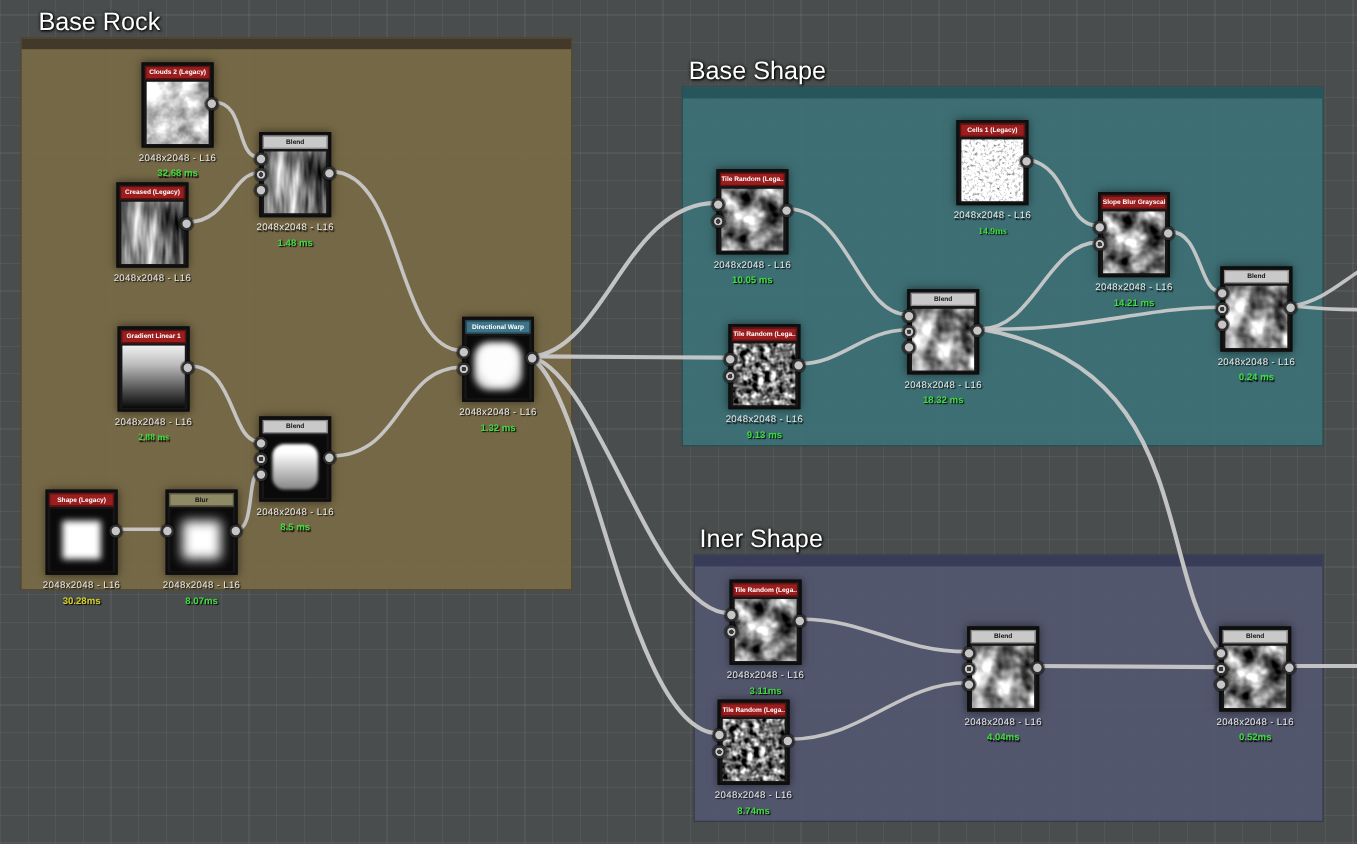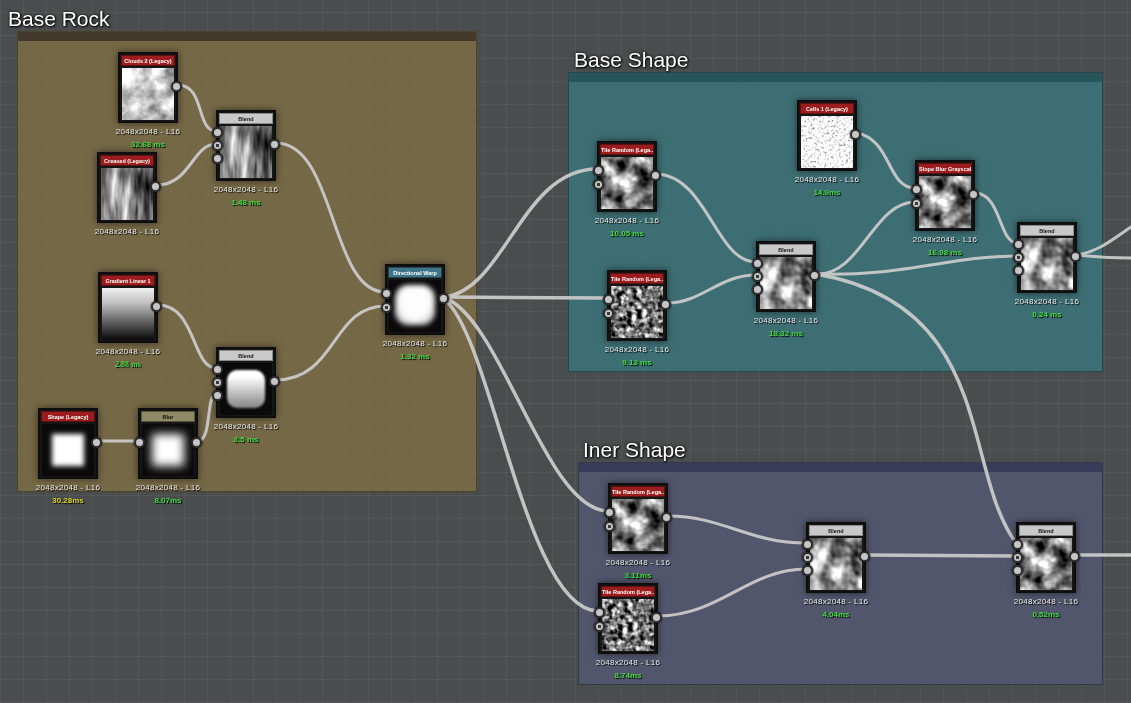--- a/index.html
+++ b/index.html
@@ -101,21 +101,21 @@
 <div class="group g-rock" style="left:17px;top:31px;width:460px;height:461px">
     <div class="group-strip"></div>
   </div>
 <div class="group g-shape" style="left:568px;top:72px;width:535px;height:300px">
     <div class="group-strip"></div>
   </div>
 <div class="group g-iner" style="left:578px;top:462px;width:525px;height:223px">
     <div class="group-strip"></div>
   </div>
 
-<div class="group-title" style="left:8px;top:7px">Base Rock</div>
+<div class="group-title" style="left:32px;top:7px">Base Rock</div>
 <div class="group-title" style="left:574px;top:48px">Base Shape</div>
 <div class="group-title" style="left:583px;top:438px">Iner Shape</div>
 
 <svg id="edges" width="1131" height="703">
   <path d="M178,85 C205,85 196,131 216,131"></path>
   <path d="M157,185 C190,185 193,144 216,144"></path>
   <path d="M276,143 C336,143 330,292 385,292"></path>
   <path d="M158,305 C196,305 192,368 216,368"></path>
   <path d="M98,441 L138,441"></path>
   <path d="M198,441 C212,441 206,394 216,394"></path>
@@ -277,35 +277,35 @@
 
 <div class="node" style="left:797px;top:100px">
   <div class="hdr hdr-red">Cells 1 (Legacy)</div>
   <div class="thumb">
       <svg width="52" height="52">
         <rect width="52" height="52" filter="url(#f-cells)"></rect>
       </svg>
     </div>
   <span class="port out"></span>
   <div class="lbl size">2048x2048 - L16</div>
-  <div class="lbl time" style="color: rgb(63, 220, 63);">14.9ms</div>
+  <div class="lbl time" style="color: rgb(63, 220, 63); font-family: Liberation Serif, serif;">14.9ms</div>
 </div>
 
 <div class="node" style="left:915px;top:160px">
   <div class="hdr hdr-red">Slope Blur Grayscale</div>
   <div class="thumb">
       <svg width="52" height="52">
         <rect width="52" height="52" filter="url(#f-tile)"></rect>
       </svg>
     </div>
   <span class="port in q1"></span>
   <span class="port in q2 dot"></span>
   <span class="port out"></span>
   <div class="lbl size">2048x2048 - L16</div>
-  <div class="lbl time" style="color: rgb(63, 220, 63);">16.98 ms</div>
+  <div class="lbl time" style="color: rgb(63, 220, 63);">14.21 ms</div>
 </div>
 
 <div class="node" style="left:1017px;top:222px">
   <div class="hdr hdr-gray">Blend</div>
   <div class="thumb">
       <svg width="52" height="52">
         <rect width="52" height="52" filter="url(#f-tile2)"></rect>
       </svg>
     </div>
   <span class="port in p1"></span>

